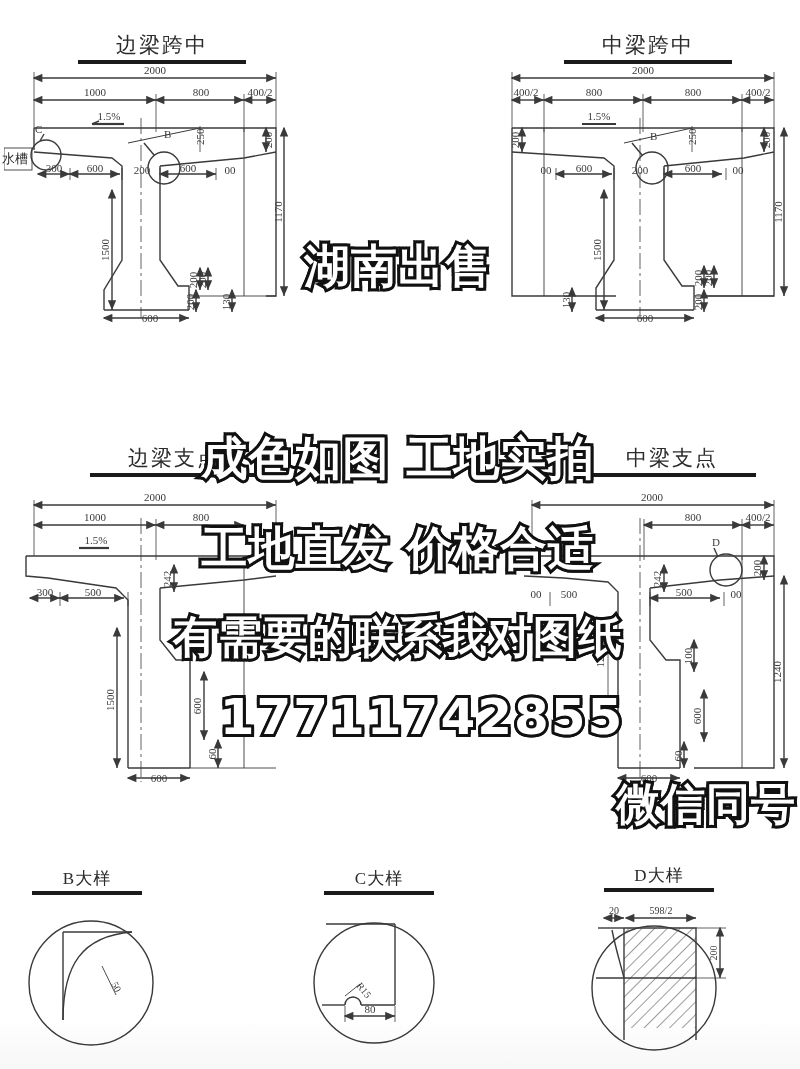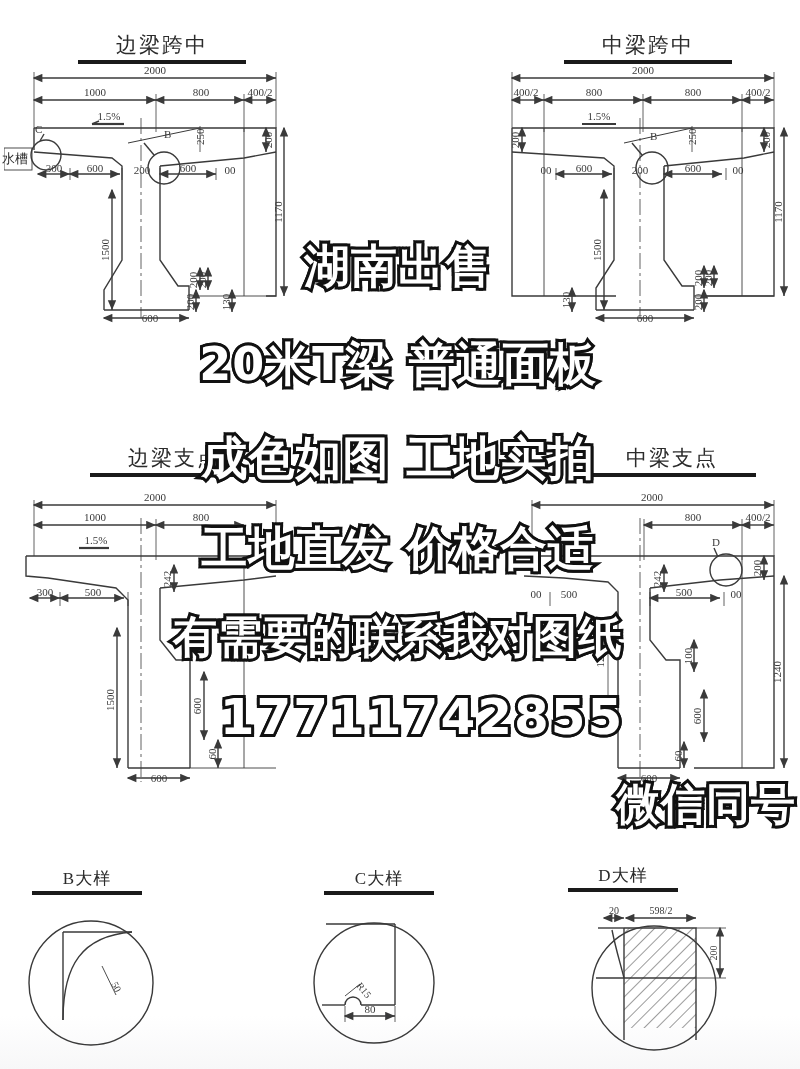--- a/index.html
+++ b/index.html
@@ -402,28 +402,27 @@
   </div>
 
   <div class="sec-title det-title" style="left:32px;top:848px;width:110px;">
     <span class="tx">B大样</span>
     <span class="rule"></span>
   </div>
   <div class="sec-title det-title" style="left:324px;top:848px;width:110px;">
     <span class="tx">C大样</span>
     <span class="rule"></span>
   </div>
-  <div class="sec-title det-title" style="left:568px;top:845px;width:110px;">
+  <div class="sec-title det-title" style="left:604px;top:845px;width:110px;">
     <span class="tx">D大样</span>
     <span class="rule"></span>
   </div>
 
   <div style="position:absolute;left:2px;top:150px;font-size:13px;color:#2b2b2b;font-family:'Liberation Serif',serif;">水槽</div>
 
   <div class="overlay ov1">湖南出售</div>
-  <div class="overlay ov2">20米T梁 普通面板</div>
   <div class="overlay ov4">工地直发 价格合适</div>
   <div class="overlay ov3">成色如图 工地实拍</div>
   <div class="overlay ov5">有需要的联系我对图纸</div>
   <div class="overlay ov6">17711742855</div>
   <div class="overlay ov7">微信同号</div>
 
 </div>
 
 </body></html>

